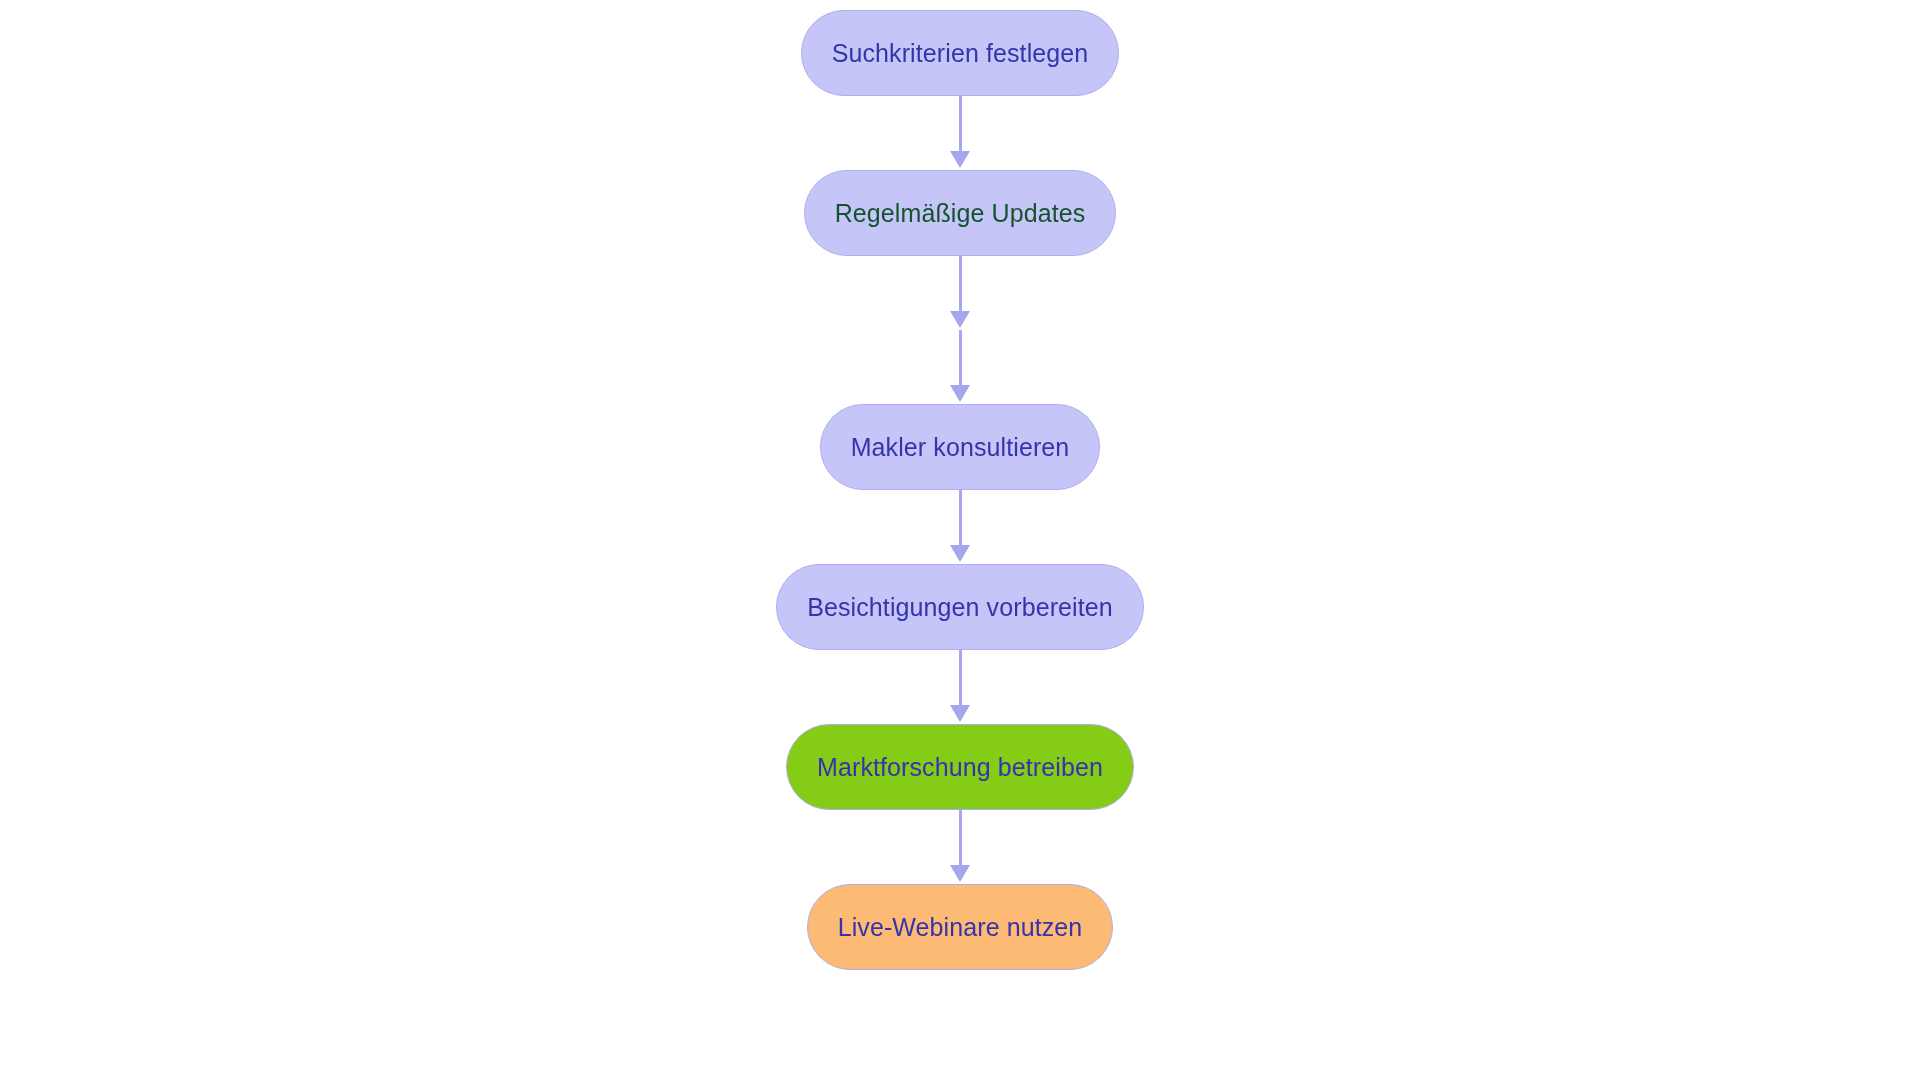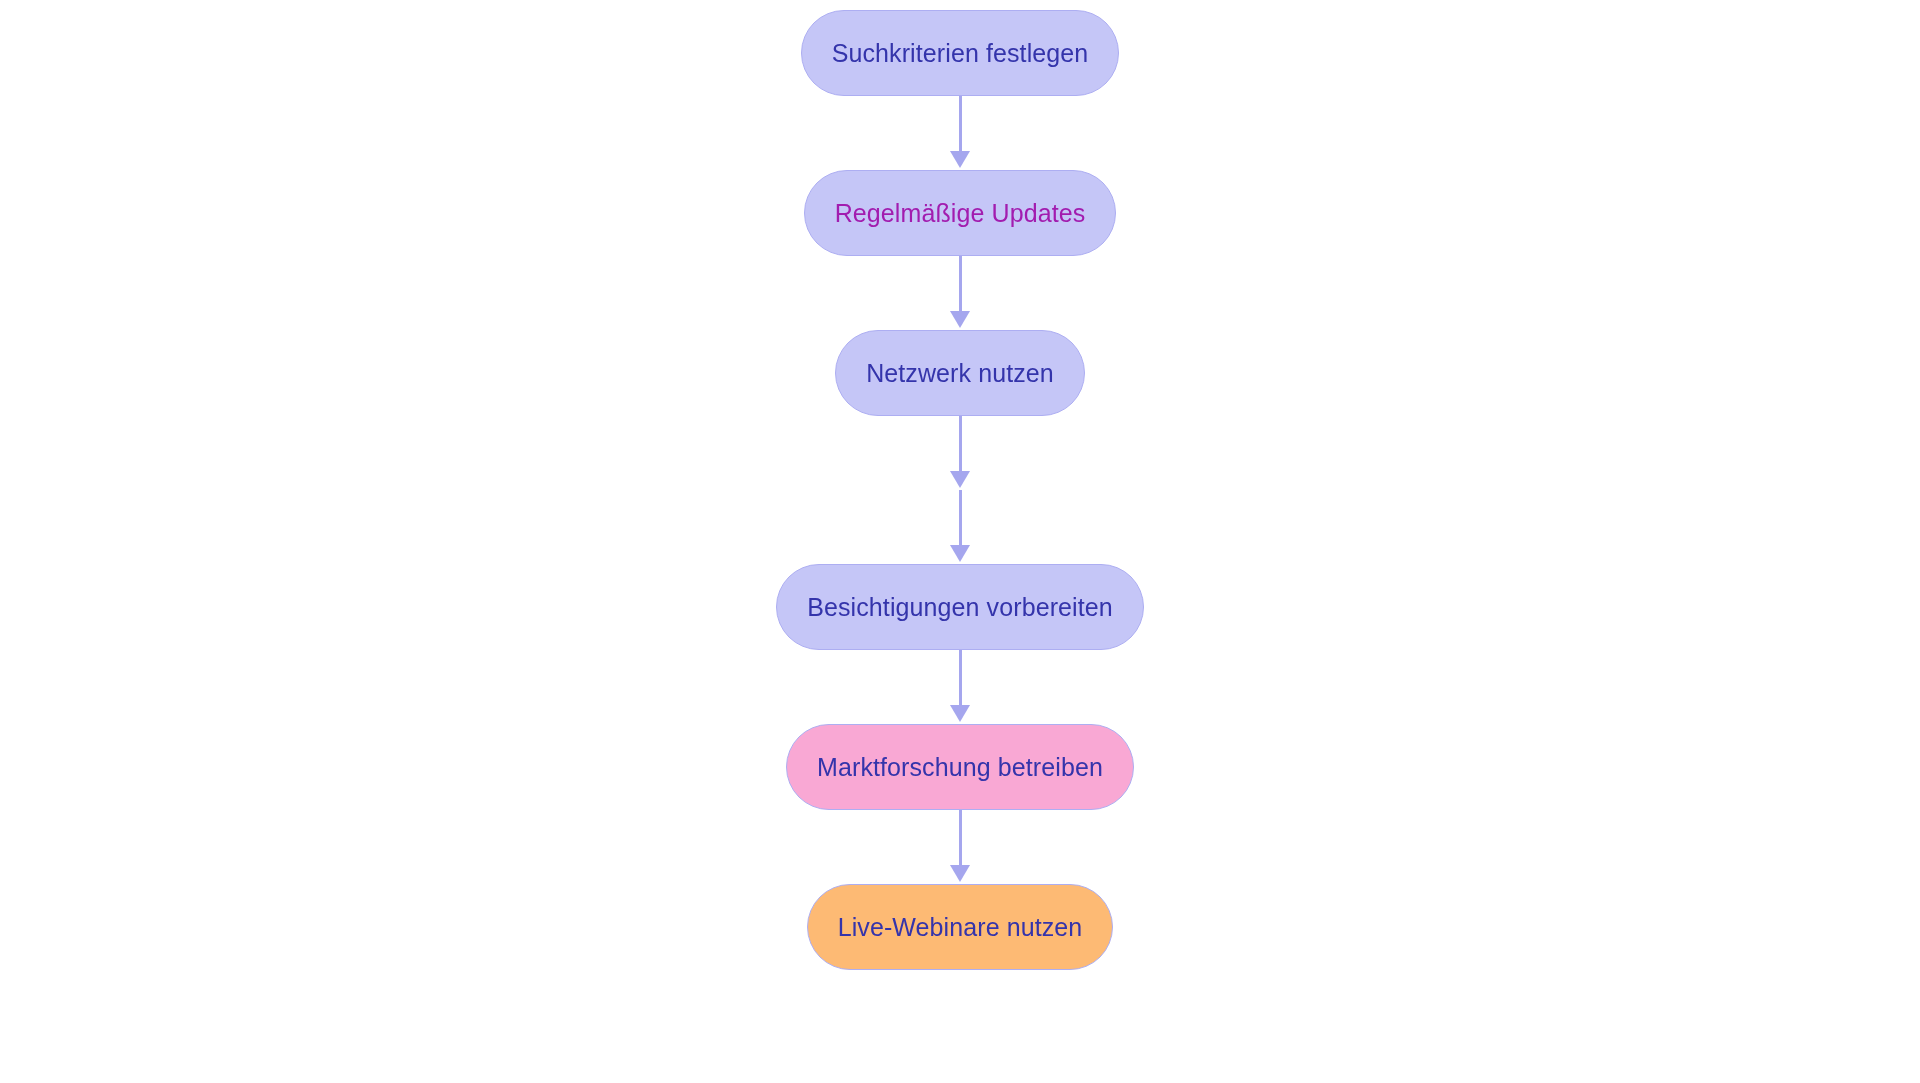--- a/index.html
+++ b/index.html
@@ -85,54 +85,54 @@
 
     <div class="node" style="background: rgb(197, 198, 247); border-color: rgb(173, 174, 242); color: rgb(52, 52, 171);">
       <span>Suchkriterien festlegen</span>
     </div>
 
     <div class="connector">
       <div class="line" style="background: rgb(165, 166, 238);"></div>
       <div class="head" style="border-top-color: rgb(165, 166, 238);"></div>
     </div>
 
-    <div class="node" style="background: rgb(197, 198, 247); border-color: rgb(173, 174, 242); color: #a21caf;">
+    <div class="node" style="background: rgb(197, 198, 247); border-color: rgb(173, 174, 242); color: #14532d;">
       <span>Regelmäßige Updates</span>
     </div>
 
     <div class="connector">
       <div class="line" style="background: rgb(165, 166, 238);"></div>
       <div class="head" style="border-top-color: rgb(165, 166, 238);"></div>
     </div>
 
-    <div class="node" style="background: rgb(197, 198, 247); border-color: rgb(173, 174, 242); color: rgb(52, 52, 171);">
-      <span>Netzwerk nutzen</span>
-    </div>
 
     <div class="connector">
       <div class="line" style="background: rgb(165, 166, 238);"></div>
       <div class="head" style="border-top-color: rgb(165, 166, 238);"></div>
     </div>
 
+    <div class="node" style="background: rgb(197, 198, 247); border-color: rgb(173, 174, 242); color: rgb(52, 52, 171);">
+      <span>Makler konsultieren</span>
+    </div>
 
     <div class="connector">
       <div class="line" style="background: rgb(165, 166, 238);"></div>
       <div class="head" style="border-top-color: rgb(165, 166, 238);"></div>
     </div>
 
     <div class="node" style="background: rgb(197, 198, 247); border-color: rgb(173, 174, 242); color: rgb(52, 52, 171); text-align: right;">
       <span>Besichtigungen vorbereiten</span>
     </div>
 
     <div class="connector">
       <div class="line" style="background: rgb(165, 166, 238);"></div>
       <div class="head" style="border-top-color: rgb(165, 166, 238);"></div>
     </div>
 
-    <div class="node" style="background: #f9a8d4; border-color: rgb(173, 174, 242); color: rgb(52, 52, 171);">
+    <div class="node" style="background: #84cc16; border-color: rgb(173, 174, 242); color: rgb(52, 52, 171);">
       <span>Marktforschung betreiben</span>
     </div>
 
     <div class="connector">
       <div class="line" style="background: rgb(165, 166, 238);"></div>
       <div class="head" style="border-top-color: rgb(165, 166, 238);"></div>
     </div>
 
     <div class="node" style="background: #fdba74; border-color: rgb(173, 174, 242); color: rgb(52, 52, 171);">
       <span>Live-Webinare nutzen</span>

